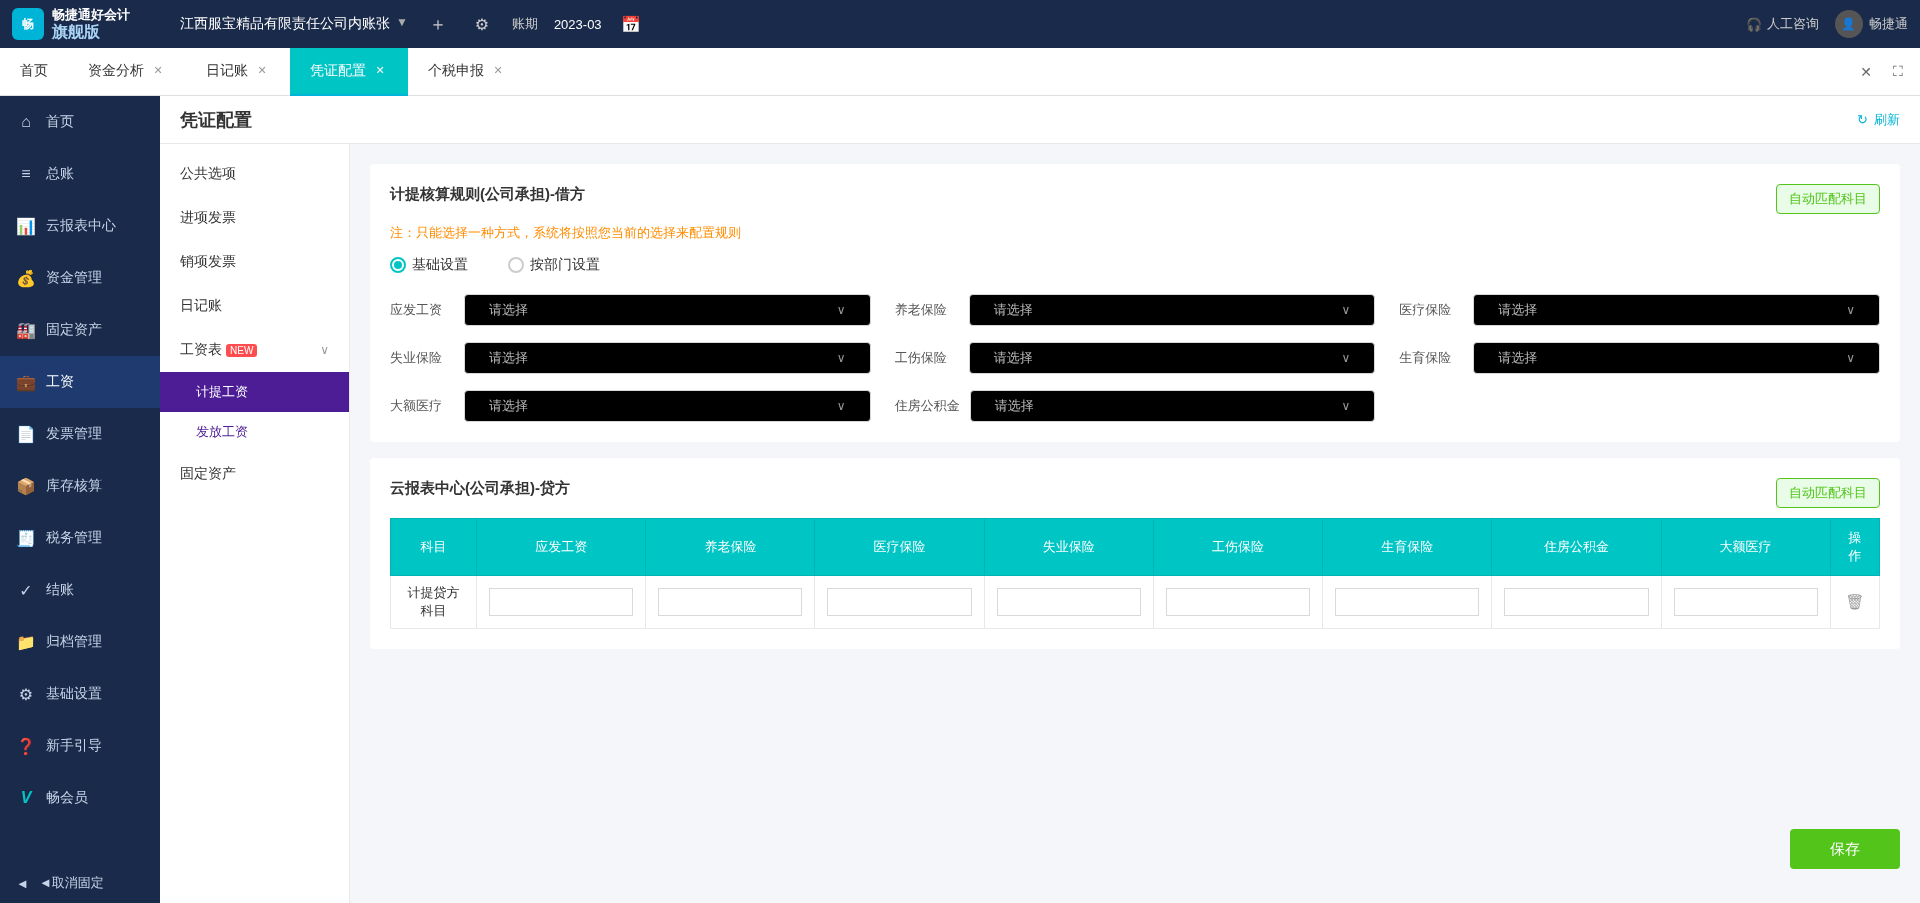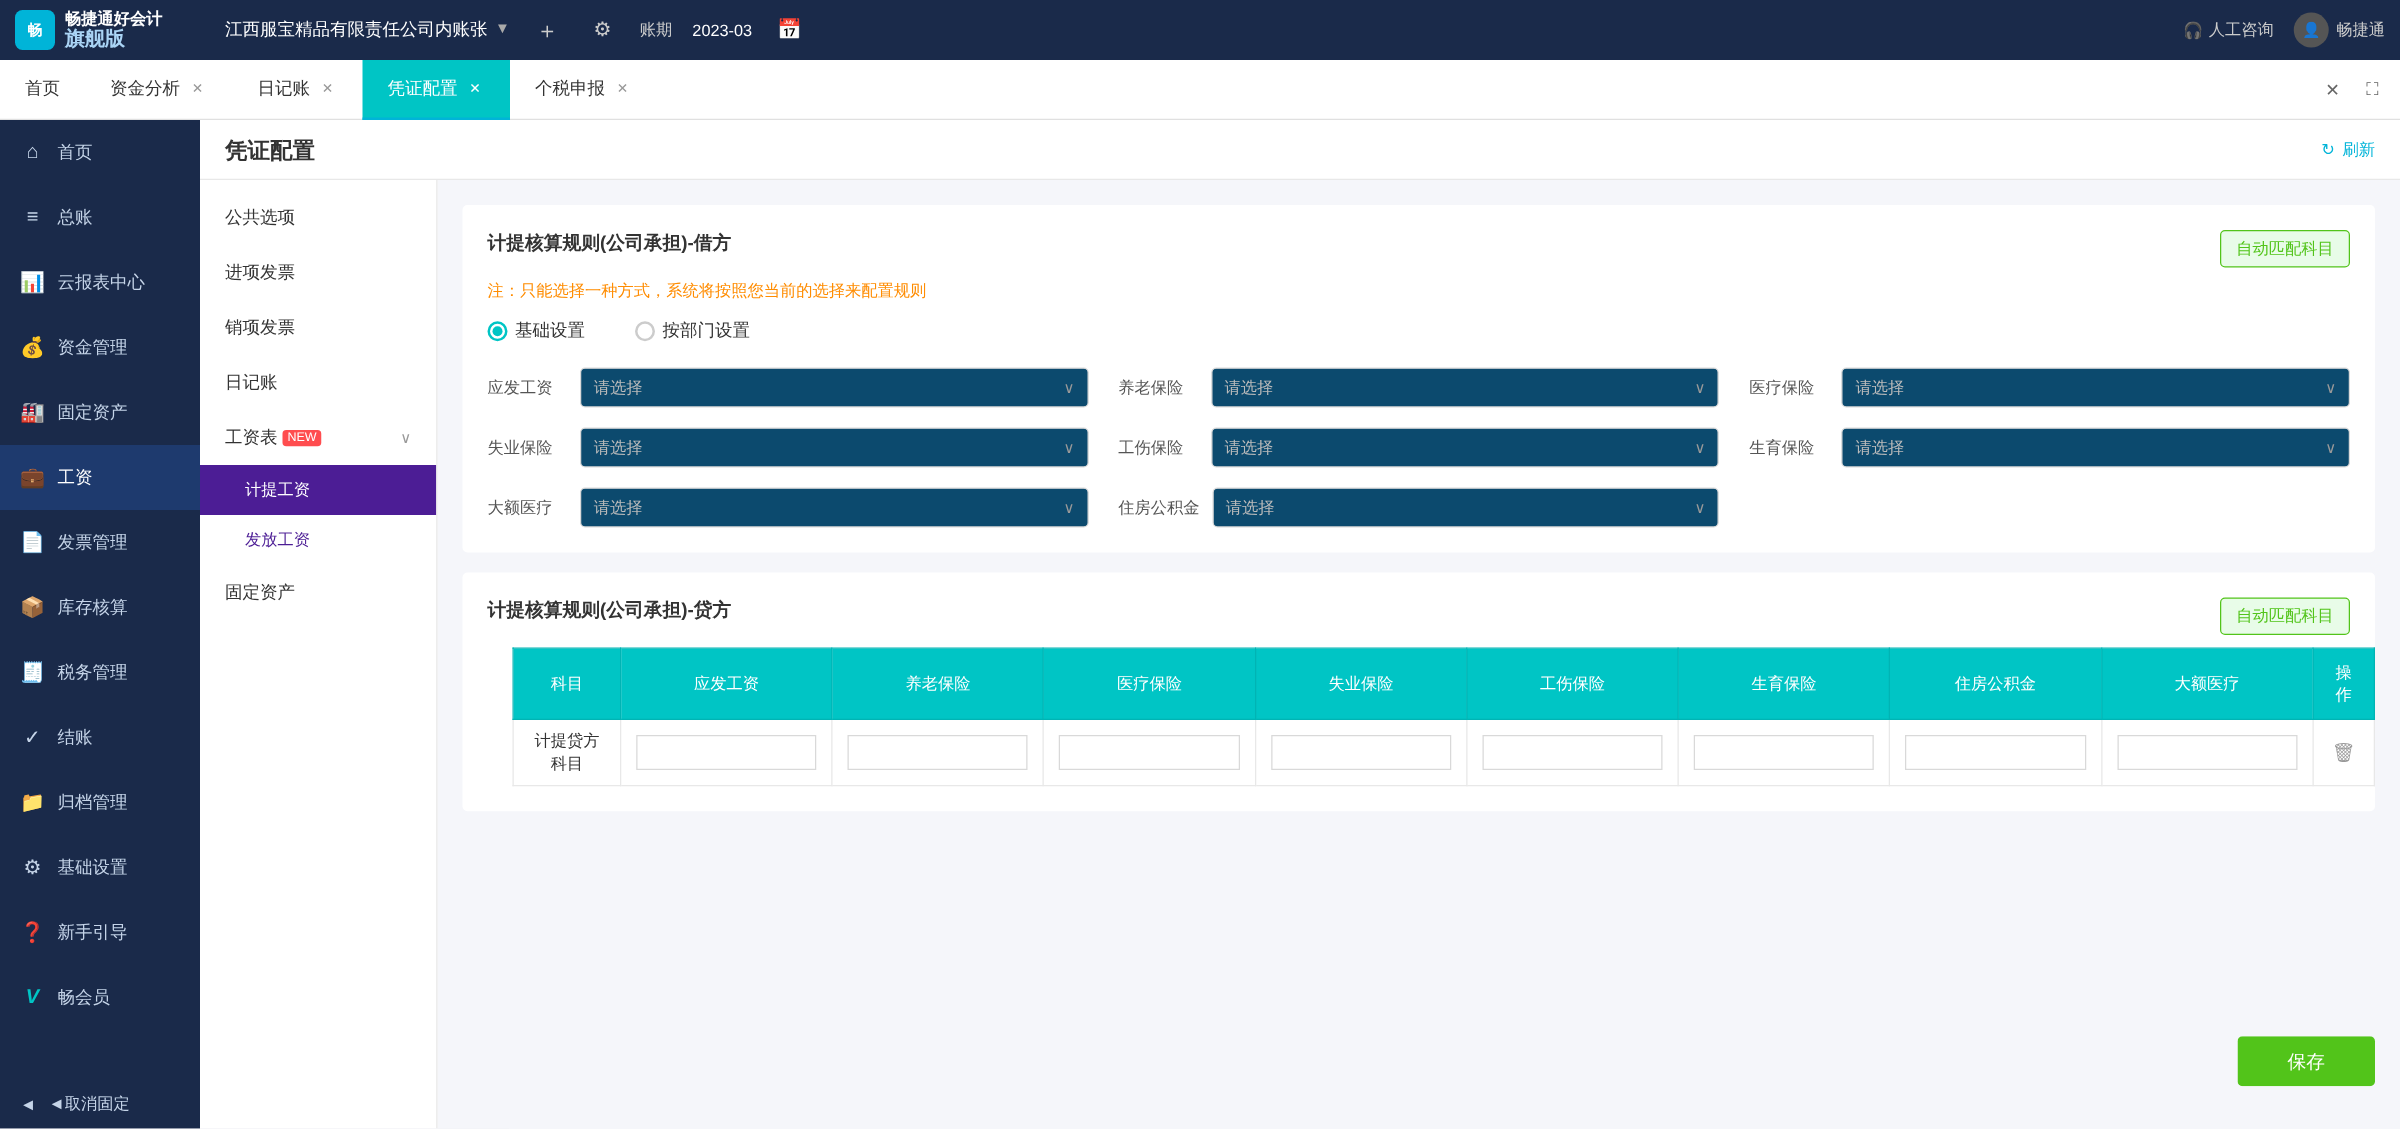--- a/index.html
+++ b/index.html
@@ -334,24 +334,24 @@
       font-size: 13px;
       color: #555;
       white-space: nowrap;
       min-width: 64px;
     }
     .form-select {
       flex: 1;
       height: 32px;
       border: 1px solid #d9d9d9;
       border-radius: 4px;
-      padding: 0 10px;
+      padding: 0 24px;
       font-size: 13px;
       color: #bbb;
-      background: #0c4a6e;
+      background: #000000;
       display: flex;
       align-items: center;
       justify-content: space-between;
       cursor: pointer;
     }
     .form-select .select-arrow { color: #999; font-size: 12px; }
 
     
     .auto-match-btn {
       float: right;
@@ -364,21 +364,20 @@
       font-size: 13px;
       cursor: pointer;
       white-space: nowrap;
     }
 
     
     .data-table {
       width: 100%;
       border-collapse: collapse;
       font-size: 13px;
-      margin-left: 20px;
     }
     .data-table thead tr {
       background: #00c5c5;
       color: white;
     }
     .data-table thead th {
       padding: 10px 12px;
       text-align: center;
       font-weight: normal;
       border: 1px solid #00b4b4;
@@ -674,21 +673,21 @@
               <div class="form-select">
                 <span style="color:#bbb;">请选择</span>
                 <span class="select-arrow">∨</span>
               </div>
             </div>
           </div>
         </div>
 
         <div class="section">
           <div class="section-header">
-            <div class="section-title">计提核算规则(公司承担)-贷方</div>
+            <div class="section-title">云报表中心(公司承担)-贷方</div>
             <button class="auto-match-btn">自动匹配科目</button>
           </div>
           <table class="data-table">
             <thead>
               <tr>
                 <th>科目</th>
                 <th>应发工资</th>
                 <th>养老保险</th>
                 <th>医疗保险</th>
                 <th>失业保险</th>

